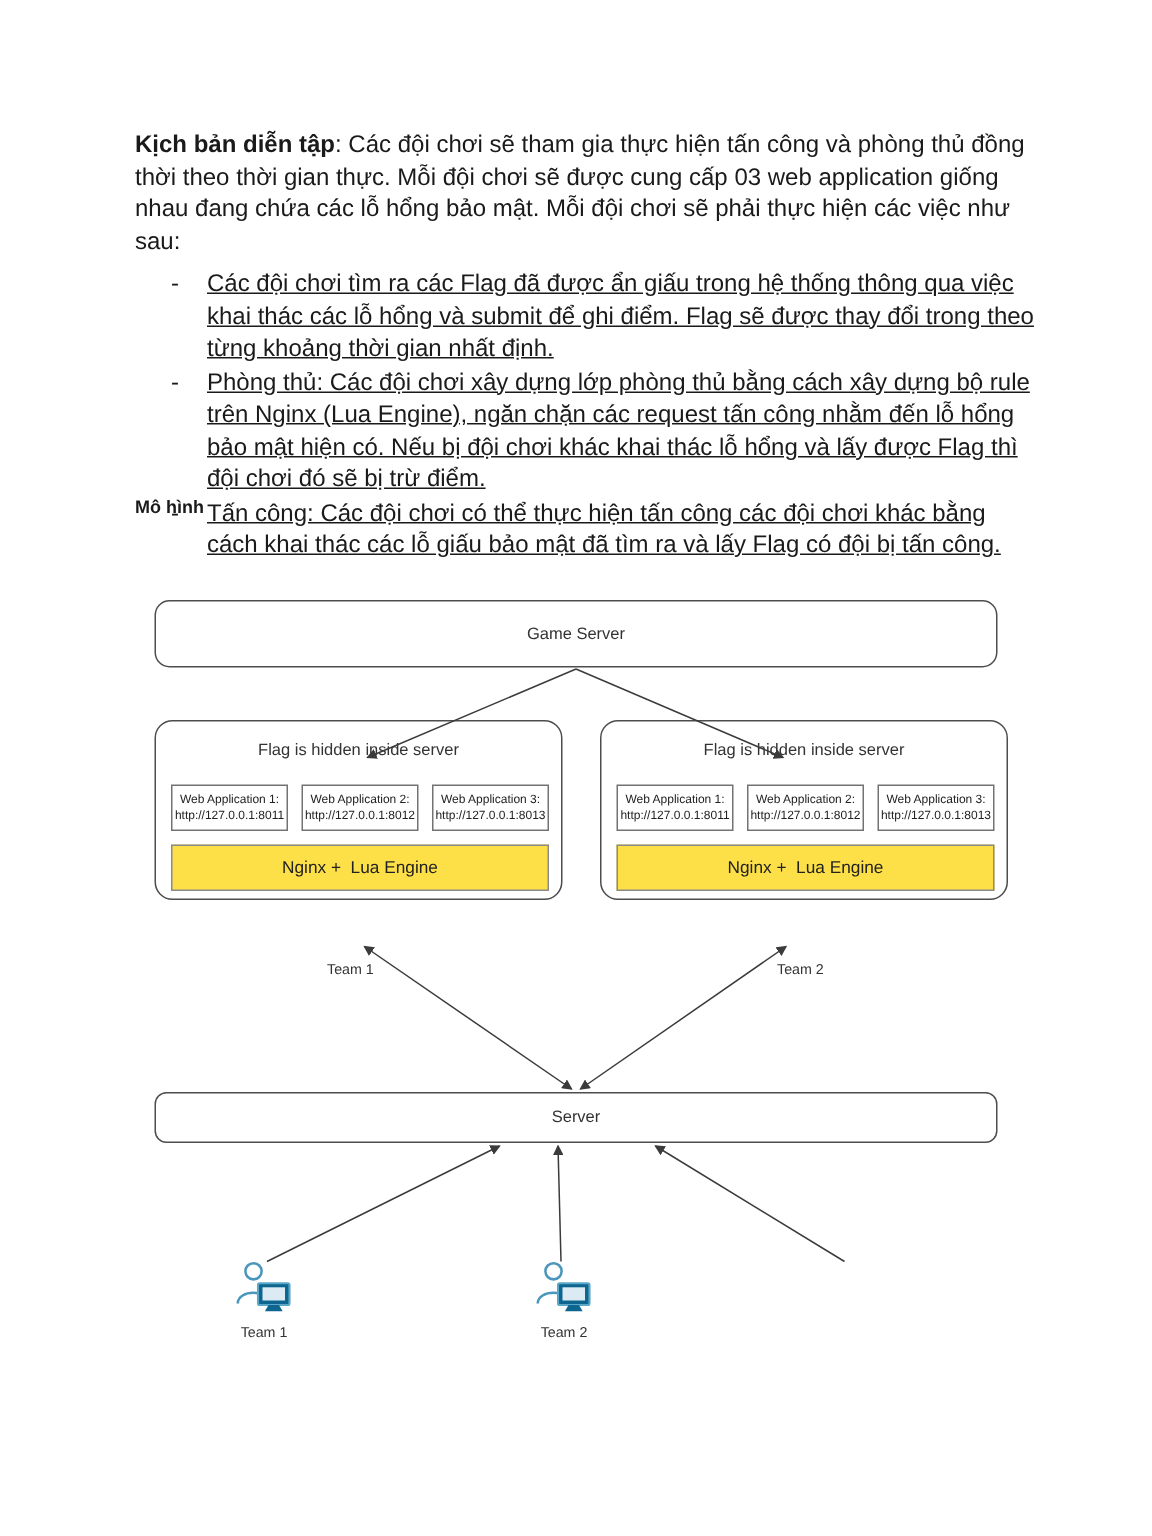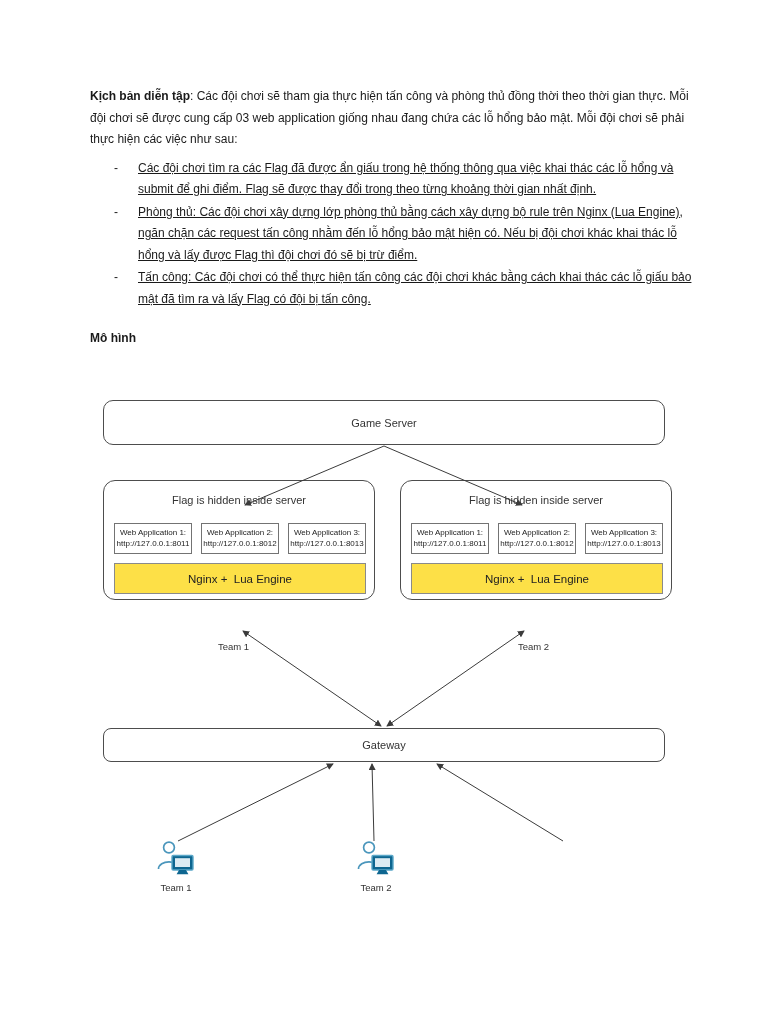--- a/index.html
+++ b/index.html
@@ -10,21 +10,21 @@
     font-family: "Liberation Sans", sans-serif;
     color: #1a1a1a;
     overflow: hidden;
   }
   .page { position: absolute; inset: 0; background: #fff; }
 
   
   .textblock {
     position: absolute;
     left: 90px; top: 86px; width: 602px;
-    font-size: 12px; line-height: 21.5px;
+    font-size: 16px; line-height: 21.5px;
   }
   .lead b { font-weight: bold; }
   .bullets { margin-top: 7px; padding-left: 24px; }
   .bullet-item { display: flex; width: 578px; margin-bottom: 1px; }
   .bullet-marker { width: 24px; flex: 0 0 24px; }
   .bullet-text { flex: 1; text-decoration: underline; }
   .section-heading {
     position: absolute;
     left: 90px; top: 331px;
     font-size: 12px; font-weight: bold;
@@ -157,21 +157,21 @@
           <span>http://127.0.0.1:8013</span>
         </div>
       </div>
       <div class="engine-box">Nginx +  Lua Engine</div>
     </div>
 
     <div class="team-label t1">Team 1</div>
     <div class="team-label t2">Team 2</div>
 
     <div class="node gateway">
-      <span>Gateway</span>
+      <span>Server</span>
     </div>
 
     <div class="client c1">
       <span class="icon">
         <svg width="42" height="36" viewBox="0 0 42 36">
           <circle cx="14" cy="7.5" r="5.4" fill="#fff" stroke="#4a96bc" stroke-width="1.7"></circle>
           <path d="M3.5 29 C3.5 19.5 24.5 19.5 24.5 29" fill="none" stroke="#4a96bc" stroke-width="1.7"></path>
           <rect x="17" y="15.5" width="21" height="14.5" rx="1.2" fill="#0e6690" stroke="#5aa7c8" stroke-width="1.4"></rect>
           <rect x="20" y="18.2" width="15" height="8.8" fill="#dcebf3"></rect>
           <path d="M24 30 h7 l2.4 4.2 h-11.8 Z" fill="#0e6690"></path>

